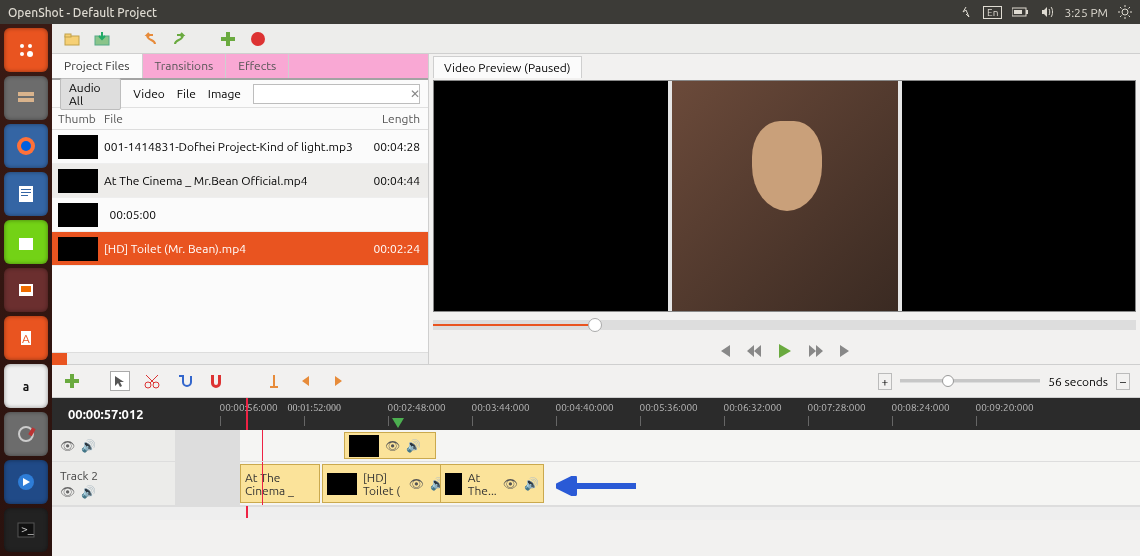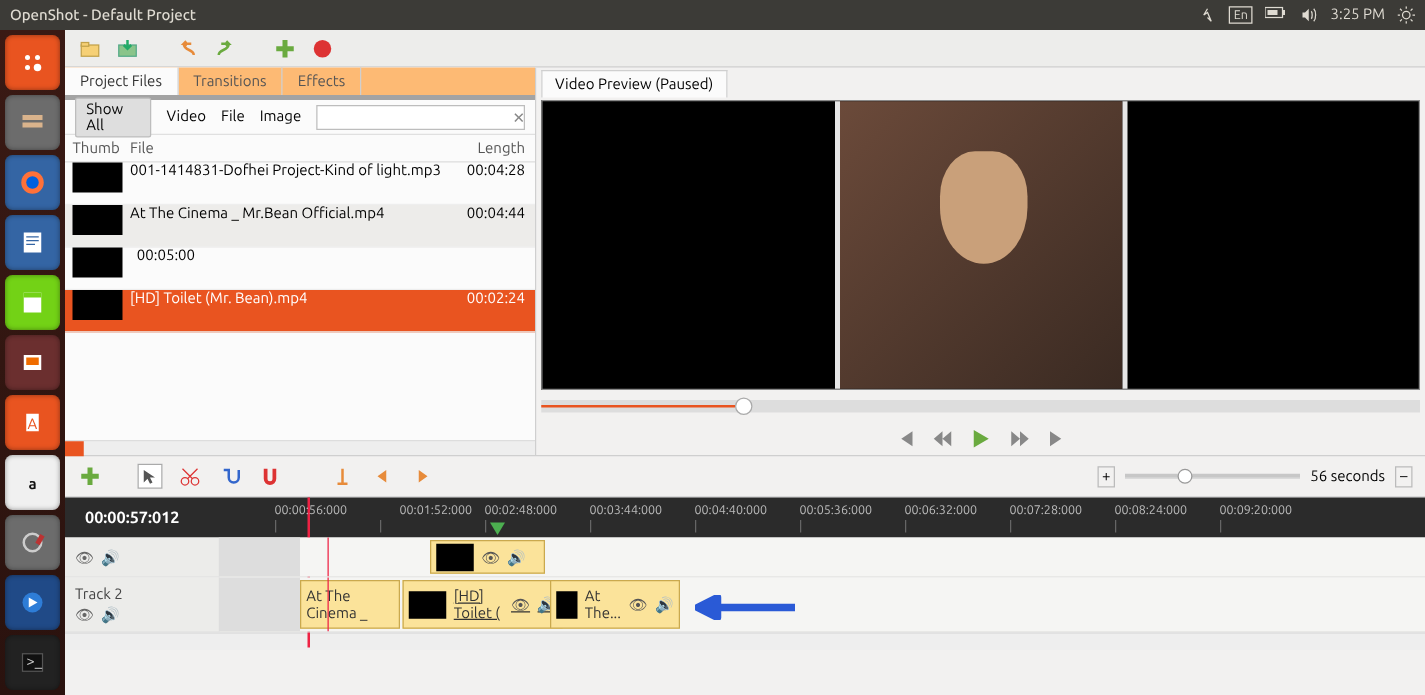--- a/index.html
+++ b/index.html
@@ -1,46 +1,46 @@
 <!DOCTYPE html>
 <html><head>
 <meta charset="utf-8">
 <style>
 * { margin: 0; padding: 0; box-sizing: border-box; font-family: Ubuntu, "Segoe UI", Arial, sans-serif; font-size: 12px; }
 body { background: #f0f0f0; width: 1140px; height: 556px; overflow: hidden; position: relative; }
 
 
 .menubar { height: 24px; background: #3c3b37; color: #dfdbd2; display: flex; align-items: center; padding: 0 8px; }
 .menubar .title { flex: 1; font-weight: 500; }
-.menubar .tray { display: flex; gap: 10px; }
+.menubar .tray { display: flex; align-items: center; gap: 10px; }
 .menubar .tray span, .menubar .tray svg { color: #dfdbd2; }
 
 
 .launcher { position: absolute; left: 0; top: 24px; width: 52px; height: calc(556px - 24px); background: linear-gradient(#3a1a14,#2a120e); display: flex; flex-direction: column; align-items: center; padding-top: 4px; gap: 4px; }
 .launcher .tile { width: 44px; height: 44px; border-radius: 6px; display: flex; align-items: center; justify-content: center; box-shadow: inset 0 0 4px rgba(0,0,0,.4); }
 .tile.orange{background:#e95420;} .tile.gray{background:#6c6c6c;} .tile.blue{background:#3465a4;} .tile.green{background:#73d216;} .tile.maroon{background:#6b2f2f;} .tile.white{background:#f0f0f0;} .tile.dkblue{background:#204a87;} .tile.black{background:#222;}
 
 
 .app { position: absolute; left: 52px; top: 24px; right: 0; bottom: 0; background: #f2f1f0; display: flex; flex-direction: column; }
 .toolbar { height: 30px; background: #ededeb; border-bottom: 1px solid #cfcfcf; display: flex; align-items: center; gap: 10px; padding: 0 10px; }
 .tbtn { width: 20px; height: 20px; display: inline-flex; align-items: center; justify-content: center; }
 
 .columns { display: flex; flex: 0 0 310px; }
 
 
 .left { width: 377px; display: flex; flex-direction: column; border-right: 1px solid #cfcfcf; background: #fbfbfb; }
-.tabs { height: 26px; display: flex; border-bottom: 4px solid #a3a3a3; background: #fdba74; text-align: center; }
+.tabs { height: 26px; display: flex; border-bottom: 2px solid #a3a3a3; background: #f9a8d4; text-align: center; }
 .tab { padding: 5px 12px; color: #555; border-right: 1px solid #cfcfcf; }
 .tab.active { background: #fbfbfb; color: #333; }
 .filters { height: 28px; display: flex; align-items: center; gap: 12px; padding: 0 8px; border-bottom: 1px solid #e0e0e0; }
 .showall { background: #dedede; border: 1px solid #bdbdbd; padding: 2px 8px; border-radius: 2px; }
 .filters input { flex:1; border:1px solid #bdbdbd; height:20px; padding:0 5px; }
 .thead { display:flex; height:22px; align-items:center; border-bottom:1px solid #ddd; color:#555; }
 .col-thumb{width:52px; padding-left:6px;} .col-file{flex:1;} .col-len{width:60px; text-align:right; padding-right:8px;}
-.row { display:flex; align-items:flex-start; height:34px; border-bottom:1px solid #eee; }
+.row { display:flex; align-items:center; height:34px; border-bottom:1px solid #eee; }
 .row.even{background:#edecea;}
 .row.sel{background:#e95420; color:#fff;}
 .thumb{width:40px;height:24px;background:#000;margin:0 6px;}
 .file{flex:1; white-space:nowrap; overflow:hidden; text-overflow:ellipsis;}
 .len{width:60px;text-align:right;padding-right:8px;}
 .left-scroll{height:12px;background:#eee;border-top:1px solid #ddd;position:relative;margin-top:auto;}
 .left-scroll .th{position:absolute;left:0;top:0;height:12px;width:15px;background:#e95420;}
 
 
 .right { flex:1; display:flex; flex-direction:column; padding: 0 4px; }
@@ -232,21 +232,21 @@
 
   <div class="columns">
 
     <div class="left">
       <div class="tabs">
         <div class="tab active">Project Files</div>
         <div class="tab">Transitions</div>
         <div class="tab">Effects</div>
       </div>
       <div class="filters">
-        <span class="showall">Show All</span>
+        <span class="showall">Audio All</span>
         <span>Video</span>
         <span>File</span>
         <span>Image</span>
         <input value="" style="">
         <span style="margin-left:-22px;color:#888;">✕</span>
       </div>
       <div class="thead">
         <div class="col-thumb">Thumb</div>
         <div class="col-file">File</div>
         <div class="col-len">Length</div>
@@ -375,21 +375,21 @@
     </div>
   </div>
 
   <div class="ruler">
     <div class="timecode">00:00:57:012</div>
     <div class="ticks">
       <div class="playhead" style="left:86px;height:120px;"></div>
       <div class="marker-green" style="left:232px;"></div>
     <div class="tick" style="left: 60px;">00:00:56:000</div>
         <div class="tickline" style="left: 60px;"></div>
-        <div class="tick" style="left: 160px;">00:01:52:000</div>
+        <div class="tick" style="left: 128px; font-family: Liberation Serif, serif;">00:01:52:000</div>
         <div class="tickline" style="left: 144px;"></div>
         <div class="tick" style="left: 228px;">00:02:48:000</div>
         <div class="tickline" style="left: 228px;"></div>
         <div class="tick" style="left: 312px;">00:03:44:000</div>
         <div class="tickline" style="left: 312px;"></div>
         <div class="tick" style="left: 396px;">00:04:40:000</div>
         <div class="tickline" style="left: 396px;"></div>
         <div class="tick" style="left: 480px;">00:05:36:000</div>
         <div class="tickline" style="left: 480px;"></div>
         <div class="tick" style="left: 564px;">00:06:32:000</div>
@@ -427,21 +427,21 @@
         <div class="eyesnd">
             <span>👁</span>
             <span>🔊</span>
           </div>
       </div>
       <div class="lane">
         <div class="grey"></div>
         <div class="clip" style="left:64px;width:80px;">
           <span>At The Cinema _</span>
         </div>
-        <div class="clip" style="left:146px;width:128px;text-decoration:underline;">
+        <div class="clip" style="left:146px;width:128px;">
           <span class="cthumb"></span>
           <span style="flex:1">[HD] Toilet (</span>
           <span class="ic">👁</span>
             <span class="ic">🔊</span>
         </div>
         <div class="clip" style="left:264px;width:104px;">
           <span class="cthumb"></span>
           <span style="flex:1">At The...</span>
           <span class="ic">👁</span>
             <span class="ic">🔊</span>

